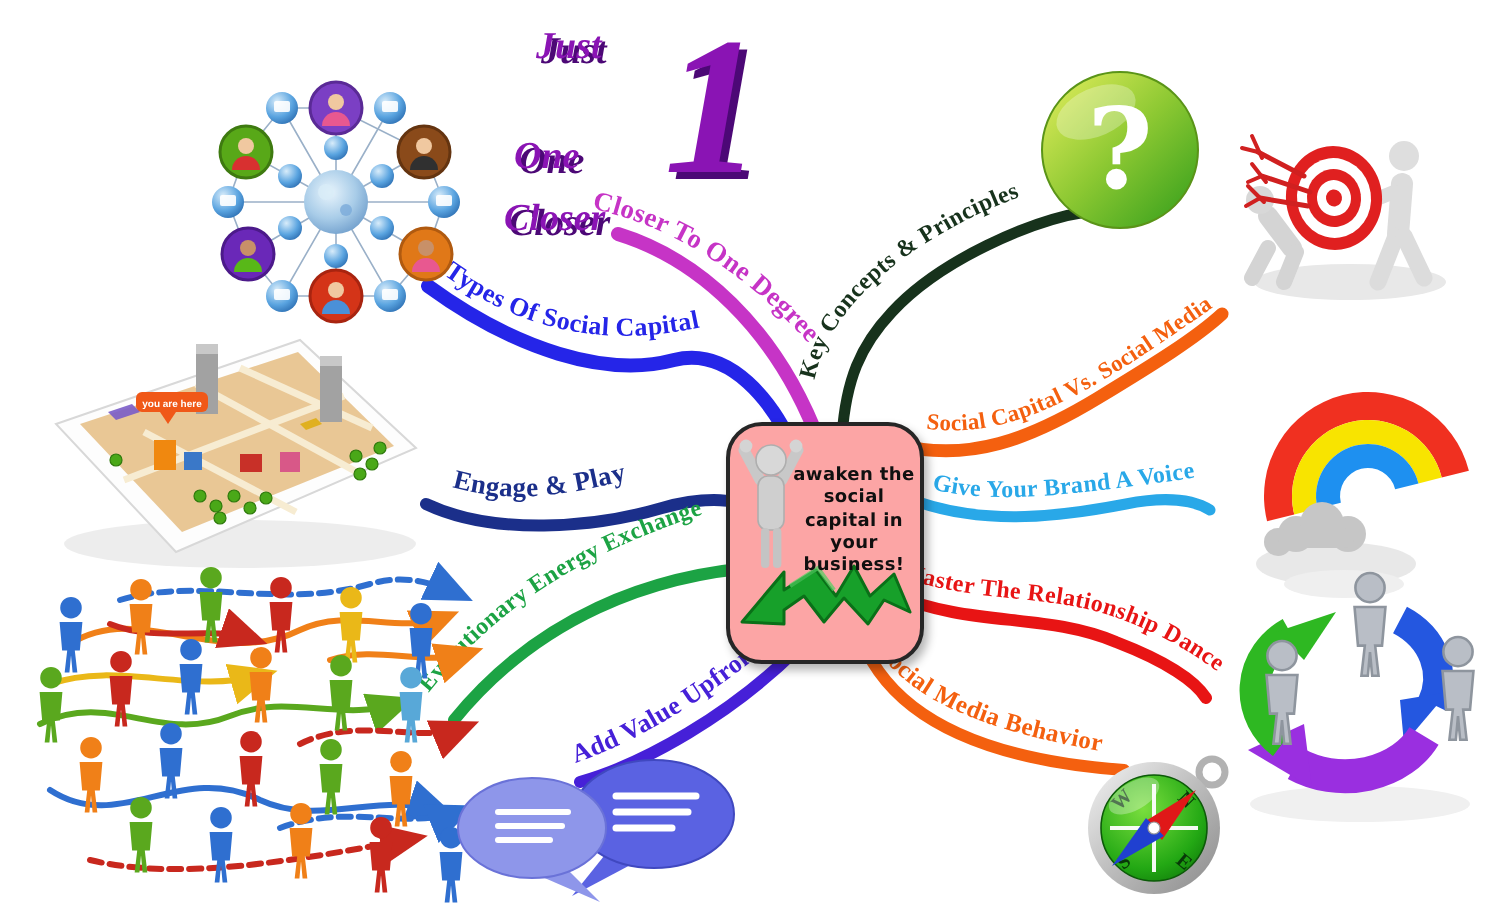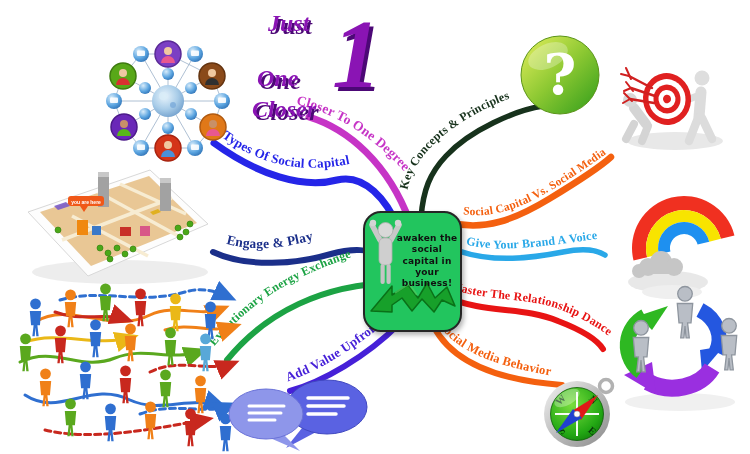--- a/index.html
+++ b/index.html
@@ -2,29 +2,29 @@
 <html><head>
 <meta charset="utf-8">
 <style>
   html,body{margin:0;padding:0;background:#fff;}
   .stage{position:relative;width:750px;height:454px;background:#fff;overflow:hidden;
          font-family:"Liberation Sans",sans-serif;}
   svg.layer{position:absolute;left:0;top:0;}
   
   .title{position:absolute;left:252px;top:8px;width:150px;height:110px;
          font-family:"Liberation Serif",serif;font-weight:bold;font-style:italic;}
-  .title .w{font-size:24px;line-height:31px;text-shadow:2.5px 2.5px 0 #4c0876;}
+  .title .w{font-size:19px;line-height:31px;text-shadow:2.5px 2.5px 0 #4c0876;}
   .title .w1{margin-left:16px;}
   .title .w2{margin-left:5px;margin-top:24px;}
   .title .w3{margin-left:0;}
   .title .num{position:absolute;left:80px;top:-4px;font-size:98px;line-height:100px;
               text-shadow:3.5px 3.5px 0 #4c0876;}
   
   .center-node{position:absolute;left:363px;top:211px;width:99px;height:121px;
-               background:#22c55e;border:2.5px solid #262626;border-radius:18px;
+               background:#fca5a5;border:2.5px solid #262626;border-radius:18px;
                box-shadow:2px 3px 5px rgba(0,0,0,.3);box-sizing:border-box;}
   .center-node svg{position:absolute;left:0;top:0;}
   .center-text{position:absolute;left:31px;top:20px;width:62px;text-align:center;
                font:bold 9px/1.25 "DejaVu Sans",sans-serif;color:#101010;
                text-transform:lowercase;letter-spacing:.2px;}
   .branch-label{font-family:"Liberation Serif",serif;font-weight:bold;letter-spacing:.2px;}
 </style>
 </head>
 <body>
 

